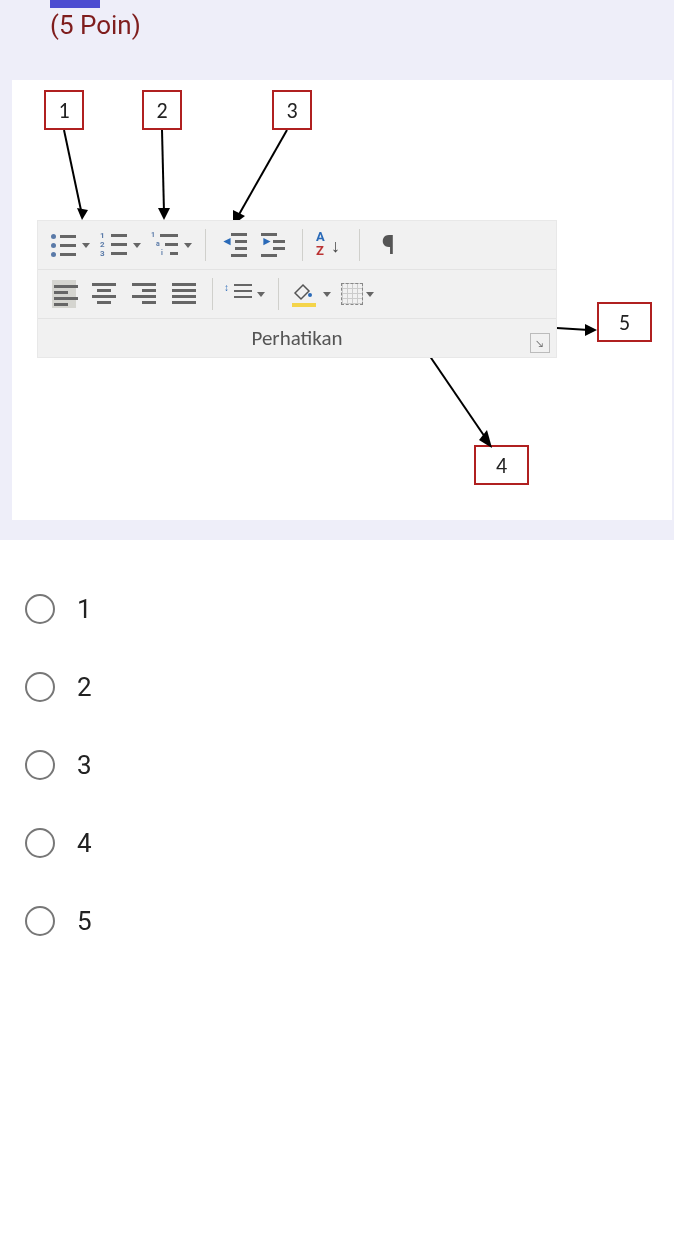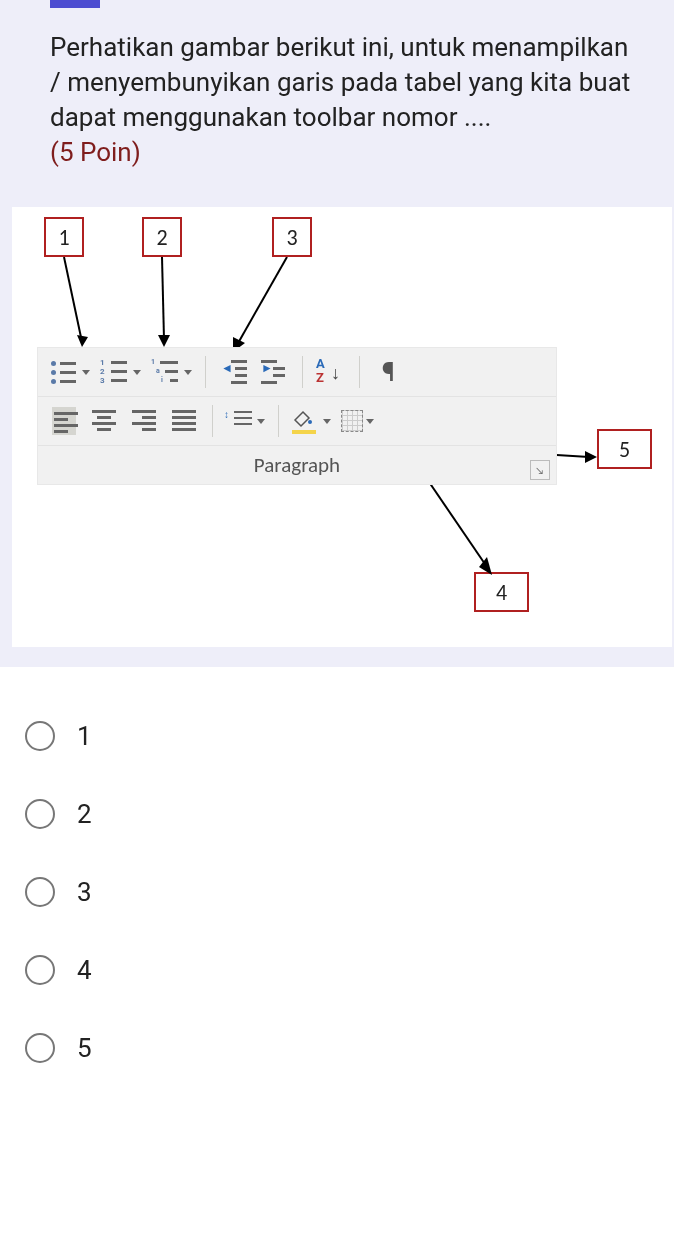--- a/index.html
+++ b/index.html
@@ -176,21 +176,20 @@
   .option-label {
     font-size: 26px;
     color: #222;
   }
 </style>
 </head>
 <body>
 
 <div class="question-card">
   <div class="accent-bar"></div>
-  <div class="question-text">Perhatikan gambar berikut ini, untuk menampilkan / menyembunyikan garis pada tabel yang kita buat  dapat menggunakan toolbar nomor ....</div>
   <div class="points">(5 Poin)</div>
 
   <div class="image-area">
     <div class="num-box nb1">1</div>
     <div class="num-box nb2">2</div>
     <div class="num-box nb3">3</div>
     <div class="num-box nb4">4</div>
     <div class="num-box nb5">5</div>
 
     <svg class="arrow" style="left:40px;top:50px;" width="40" height="95">
@@ -336,21 +335,21 @@
           </div>
             <span class="dd"></span>
         </div>
         <div class="btn">
           <div class="borders"></div>
           <span class="dd"></span>
         </div>
       </div>
 
       <div class="ribbon-label-row">
-        <span>Paragraph</span>
+        <span>Perhatikan</span>
         <div class="dialog-launcher">↘</div>
       </div>
     </div>
   </div>
 </div>
 
 <div class="options">
   <label class="option-row">
     <span class="radio"></span>
     <span class="option-label">1</span>

